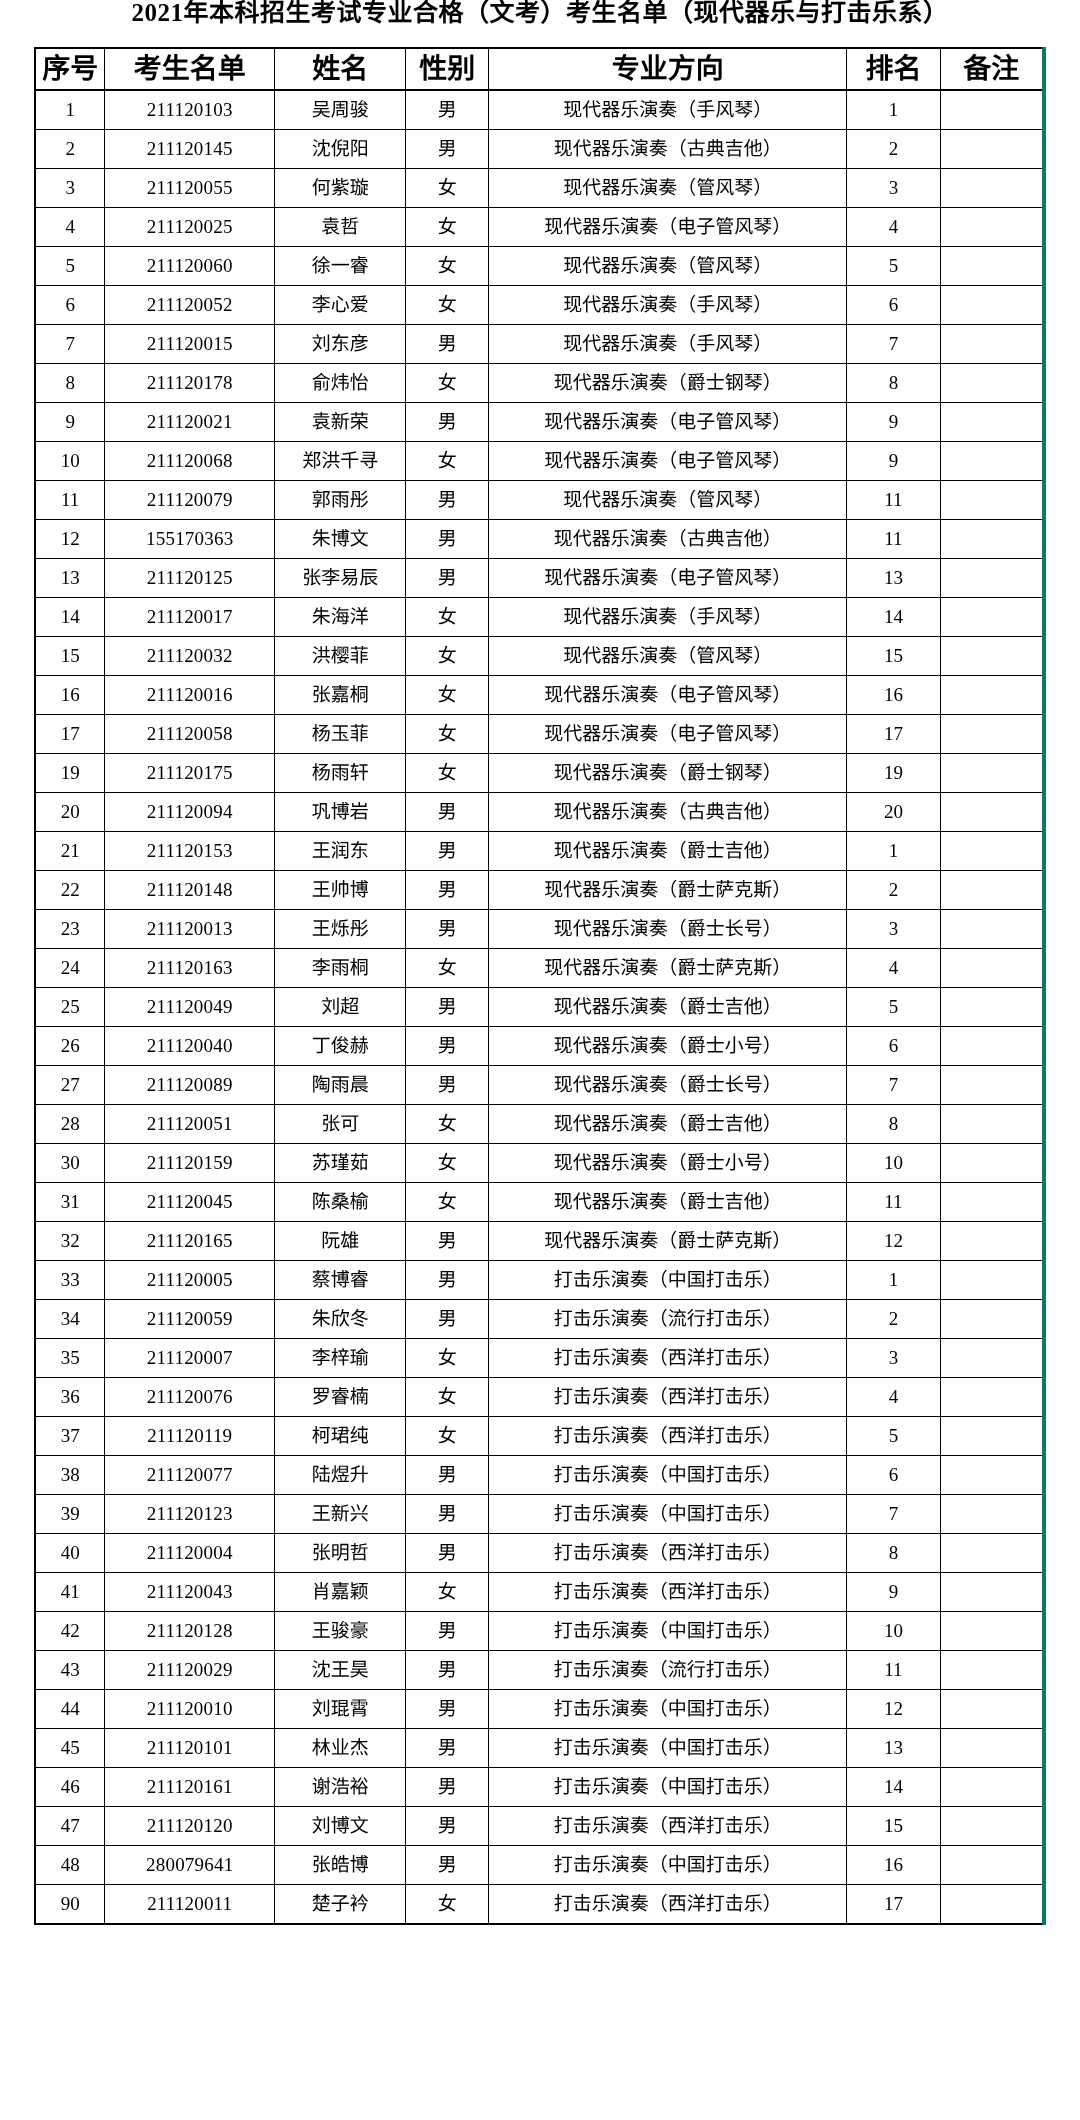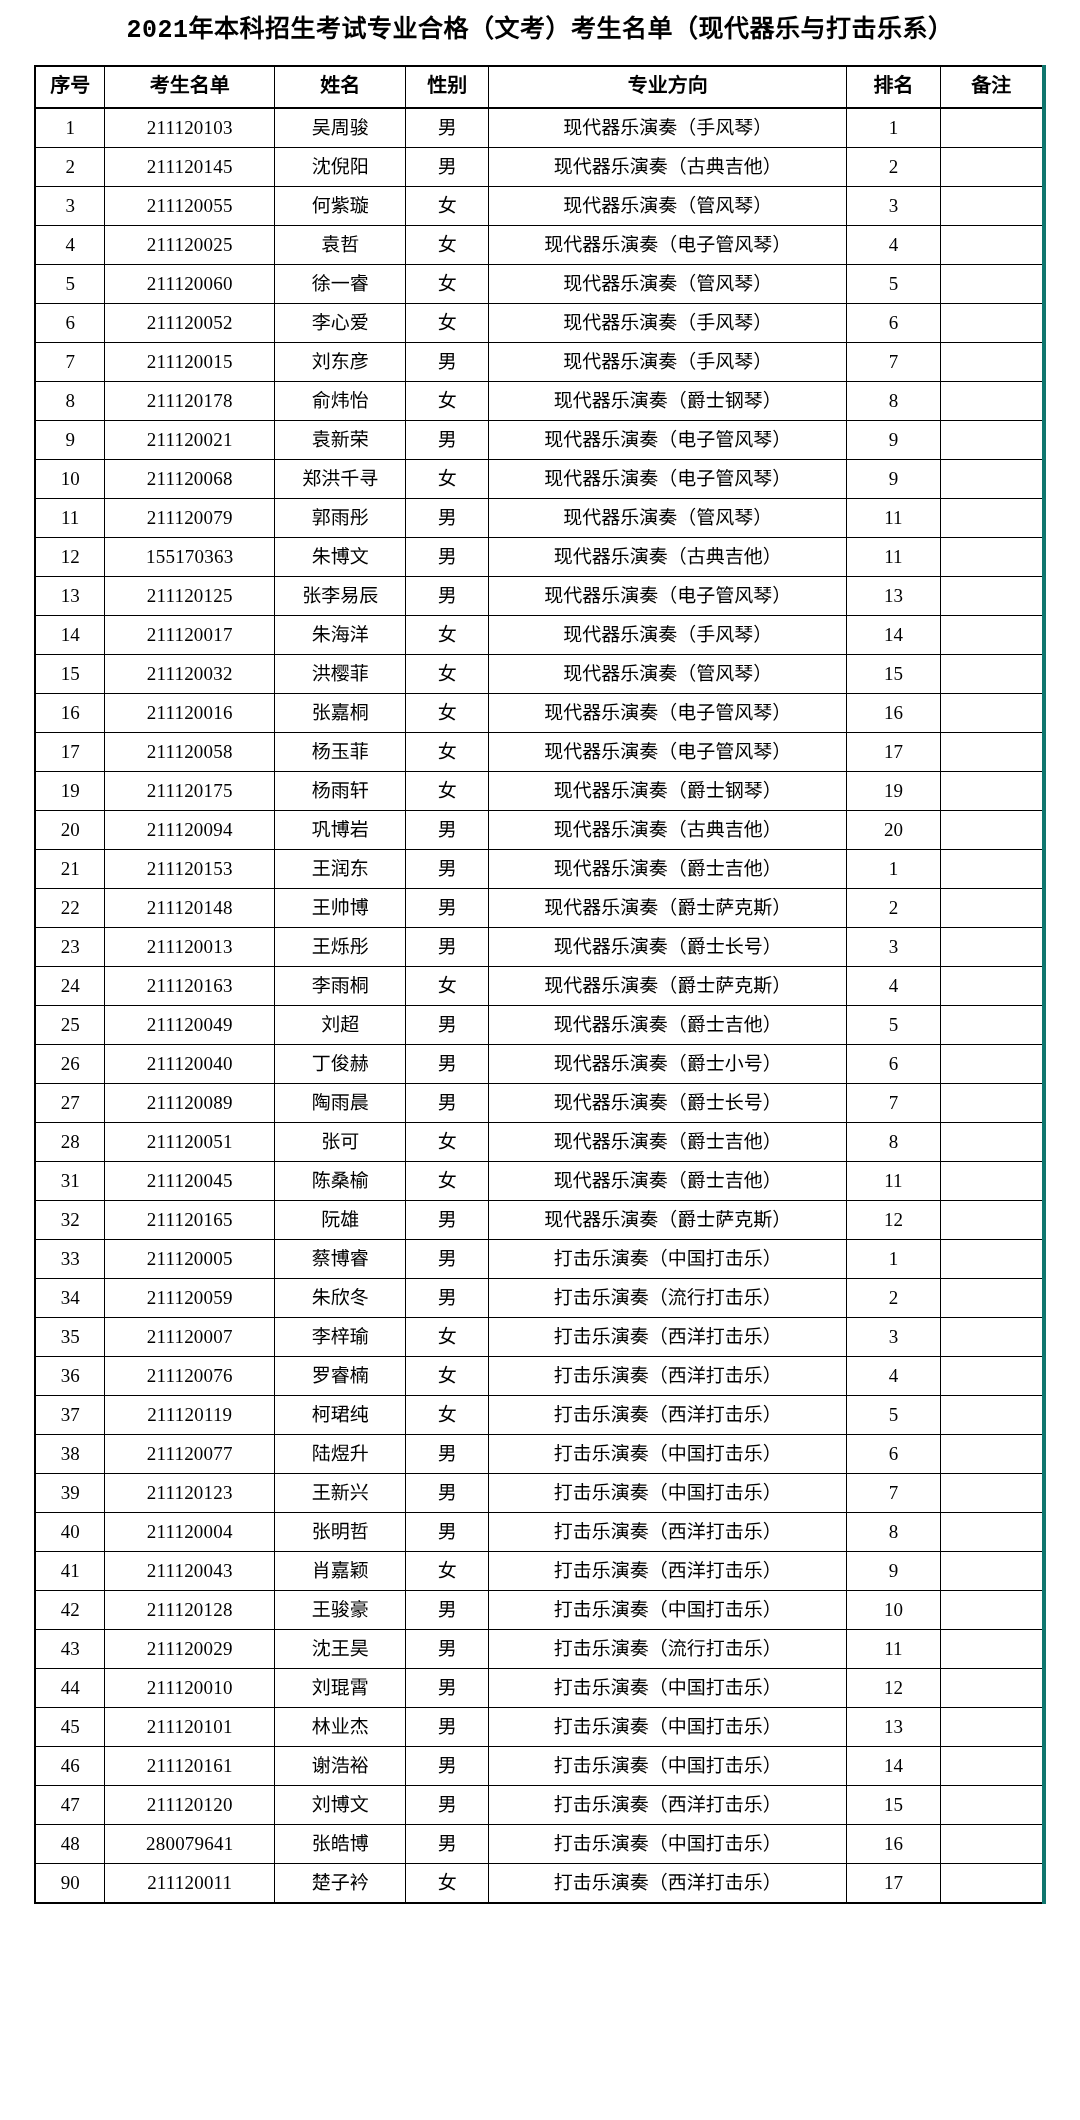--- a/index.html
+++ b/index.html
@@ -17,27 +17,26 @@
   }
 
   .page {
     width: 1080px;
     height: 2120px;
     position: relative;
     box-sizing: border-box;
   }
 
   .doc-title {
-    font-family: Liberation Mono, monospace;
+    font-family: Liberation Serif, serif;
     font-weight: bold;
     font-size: 25px;
     line-height: 1;
     text-align: center;
     letter-spacing: 0.5px;
-    padding-top: 18px;
     padding-bottom: 0;
     white-space: nowrap;
   }
 
   .table-wrap {
     padding: 22px 34px 0 34px;
     box-sizing: border-box;
   }
 
   table.roster {
@@ -62,23 +61,23 @@
     vertical-align: middle;
     padding: 0;
     height: 38px;
     line-height: 38px;
     font-size: 19px;
     white-space: nowrap;
     overflow: hidden;
   }
 
   table.roster thead th {
-    font-family: Liberation Mono, monospace;
+    font-family: Liberation Serif, serif;
     font-weight: bold;
-    font-size: 20px;
+    font-size: 28px;
     height: 40px;
     line-height: 40px;
     border-bottom: 2px solid #000;
   }
 
   table.roster tbody td.seq,
   table.roster tbody td.ticket,
   table.roster tbody td.rank {
     font-family: "Liberation Serif", "DejaVu Serif", serif;
     font-size: 19px;
@@ -370,20 +369,29 @@
           <tr>
             <td class="seq">28</td>
             <td class="ticket">211120051</td>
             <td class="name">张可</td>
             <td class="gender">女</td>
             <td class="major">现代器乐演奏（爵士吉他）</td>
             <td class="rank">8</td>
             <td class="note"></td>
           </tr>
           <tr>
+            <td class="seq">30</td>
+            <td class="ticket">211120159</td>
+            <td class="name">苏瑾茹</td>
+            <td class="gender">女</td>
+            <td class="major">现代器乐演奏（爵士小号）</td>
+            <td class="rank">10</td>
+            <td class="note"></td>
+          </tr>
+          <tr>
             <td class="seq">31</td>
             <td class="ticket">211120045</td>
             <td class="name">陈桑榆</td>
             <td class="gender">女</td>
             <td class="major">现代器乐演奏（爵士吉他）</td>
             <td class="rank">11</td>
             <td class="note"></td>
           </tr>
           <tr>
             <td class="seq">32</td>

